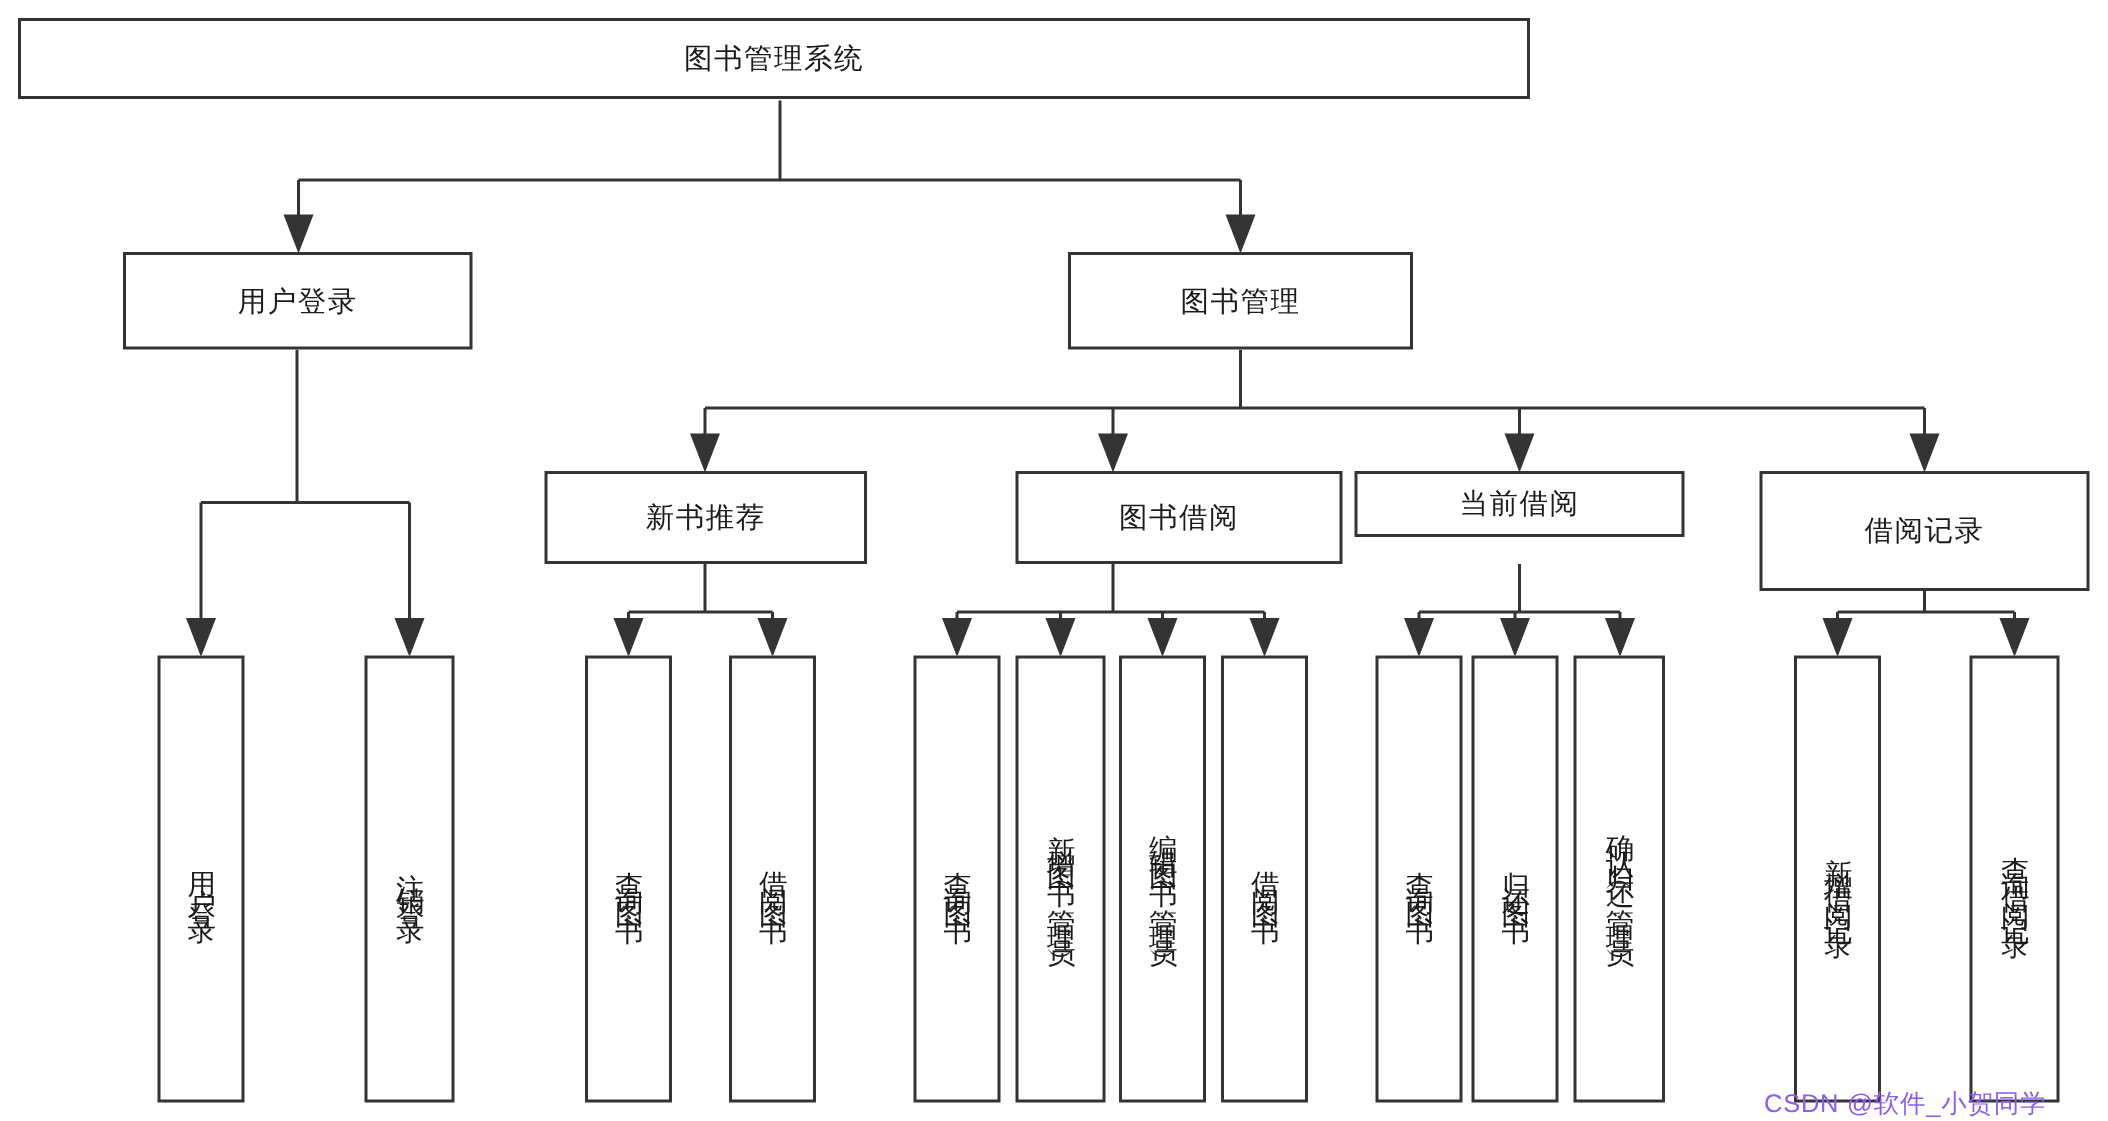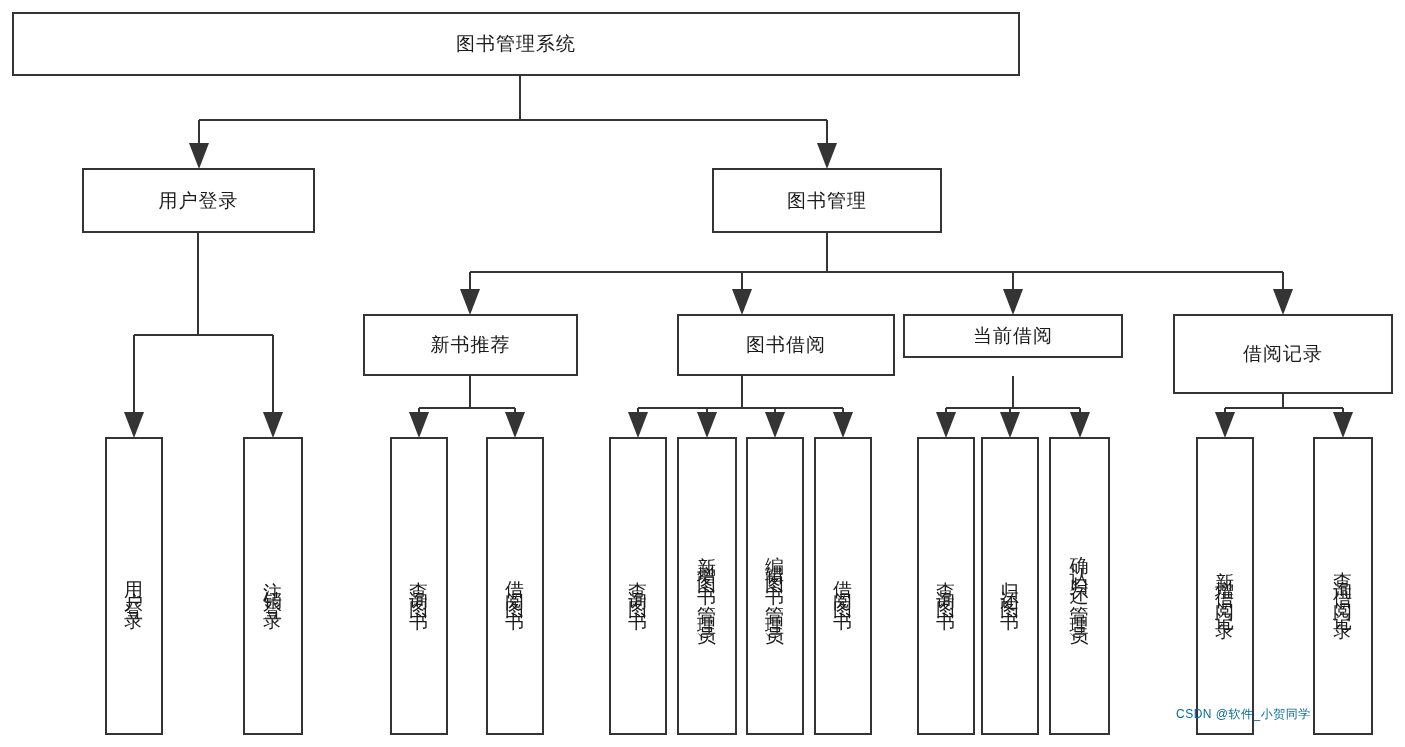--- a/index.html
+++ b/index.html
@@ -42,24 +42,24 @@
     writing-mode: vertical-rl;
     text-orientation: mixed;
     line-height: 1;
     letter-spacing: 10px;
     font-size: 19px;
     color: #1b1b1b;
   }
   .watermark {
     position: absolute;
     left: 1176px;
-    top: 706px;
-    font-size: 12px;
+    top: 724px;
+    font-size: 17px;
     letter-spacing: 0.5px;
-    color: #0369a1;
+    color: #8b5cf6;
     white-space: nowrap;
     z-index: 5;
   }
 </style>
 </head>
 <body>
 
 <div class="canvas">
 
   <svg class="connectors" viewBox="0 0 1405 747" xmlns="http://www.w3.org/2000/svg">
@@ -87,21 +87,21 @@
       <polygon points="765,412 785,412 775,438"></polygon>
       <polygon points="833,412 853,412 843,438"></polygon>
       <polygon points="936,412 956,412 946,438"></polygon>
       <polygon points="1000,412 1020,412 1010,438"></polygon>
       <polygon points="1070,412 1090,412 1080,438"></polygon>
       <polygon points="1215,412 1235,412 1225,438"></polygon>
       <polygon points="1333,412 1353,412 1343,438"></polygon>
     </g>
   </svg>
 
-  <div class="box" style="left:12px; top:12px; width:1008px; height:64px;">
+  <div class="box" style="left:12px; top:12px; width:1008px; height:54px;">
     <span class="h-label">图书管理系统</span>
   </div>
 
   <div class="box" style="left:82px; top:168px; width:233px; height:65px;">
     <span class="h-label">用户登录</span>
   </div>
   <div class="box" style="left:712px; top:168px; width:230px; height:65px;">
     <span class="h-label">图书管理</span>
   </div>
 

